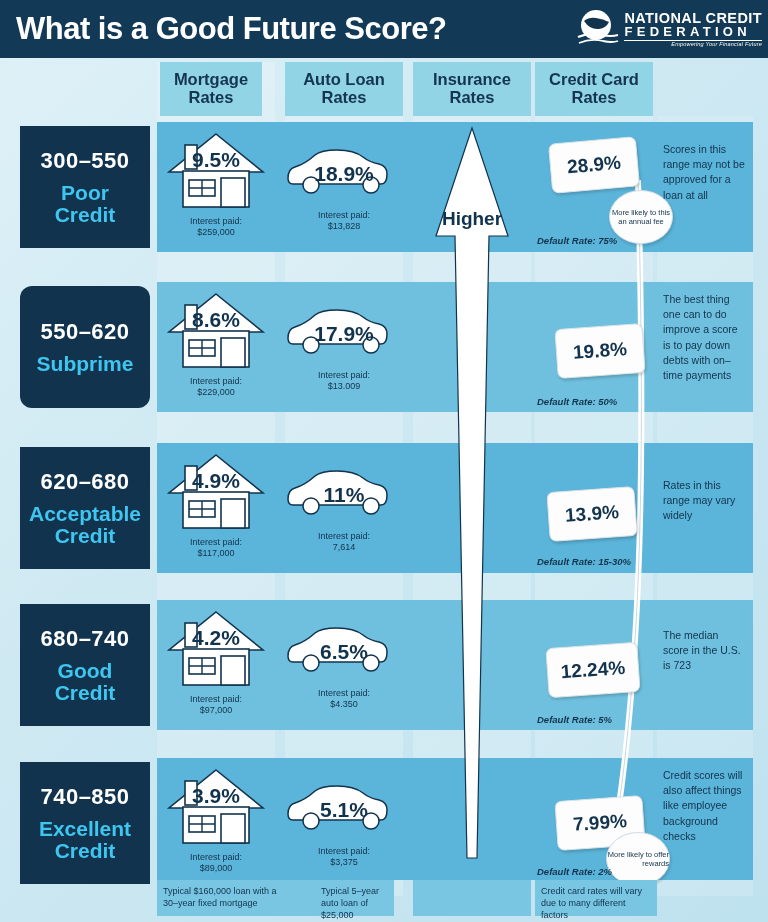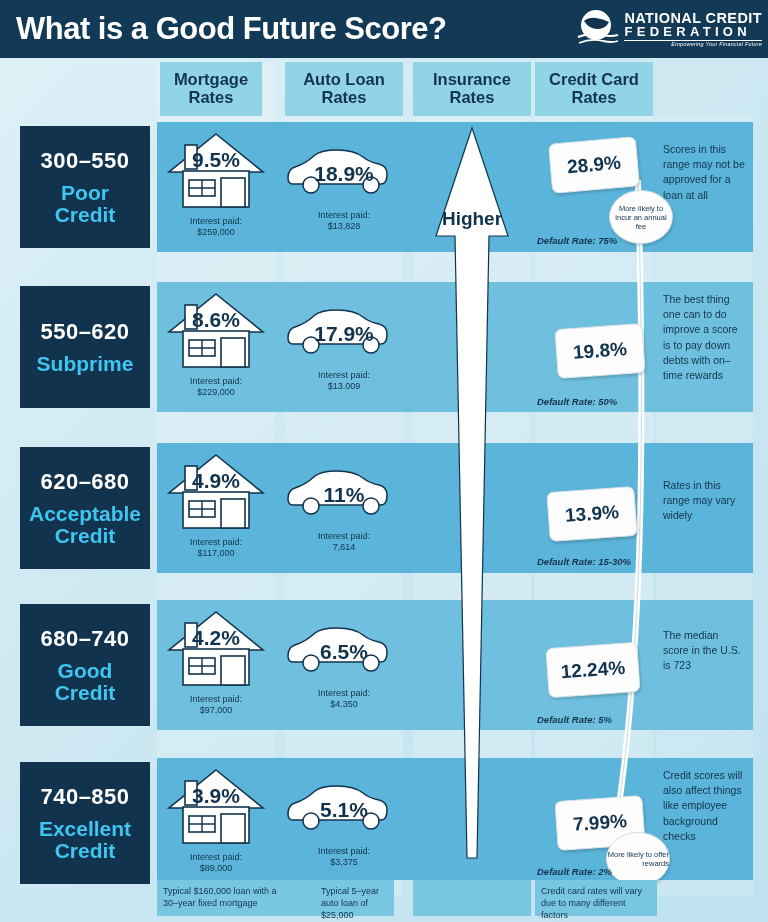--- a/index.html
+++ b/index.html
@@ -140,21 +140,21 @@
   <div class="rowband" style="top:443px;height:130px;"></div>
   <div class="rowband alt" style="top:600px;height:130px;"></div>
   <div class="rowband" style="top:758px;height:122px;"></div>
 
   <div class="scorebox" style="top:126px;height:122px;">
     <div class="range">300–550</div>
     <div class="label">
       <span>Poor</span><br><span>Credit</span>
     </div>
   </div>
-  <div class="scorebox" style="top:286px;height:122px;">
+  <div class="scorebox" style="top:286px;height:122px;border-radius:12px;">
     <div class="range">550–620</div>
     <div class="label">Subprime</div>
   </div>
   <div class="scorebox" style="top:447px;height:122px;">
     <div class="range">620–680</div>
     <div class="label">
       <span>Acceptable</span><br><span>Credit</span>
     </div>
   </div>
   <div class="scorebox" style="top:604px;height:122px;">
@@ -344,38 +344,38 @@
     <div class="arrowtxt" style="top:92px;">Higher</div>
   </div>
   <div class="arrowtxt" style="left:413px;top:880px;">Lower</div>
 
   <svg style="position:absolute;left:535px;top:170px;width:118px;height:700px;" viewBox="0 0 118 700">
     <path d="M103 10 Q111 300 100 470 Q92 600 75 690" stroke="#ffffff" stroke-width="6" fill="none"></path>
     <path d="M103 10 Q111 300 100 470 Q92 600 75 690" stroke="#c7d9e2" stroke-width="1" fill="none"></path>
   </svg>
 
   <div class="sign" style="left:550px;top:140px;width:86px;height:48px;transform:rotate(-5deg);">28.9%</div>
-  <div class="bubble" style="left:609px;top:190px;">More likely to incur an annual fee</div>
+  <div class="bubble" style="left:609px;top:190px;">More likely to this an annual fee</div>
   <div class="defrate" style="left:537px;top:235px;">Default Rate: 75%</div>
 
   <div class="sign" style="left:556px;top:326px;width:86px;height:48px;transform:rotate(-4deg);">19.8%</div>
   <div class="defrate" style="left:537px;top:396px;">Default Rate: 50%</div>
 
   <div class="sign" style="left:548px;top:489px;width:86px;height:48px;transform:rotate(-4deg);">13.9%</div>
   <div class="defrate" style="left:537px;top:556px;">Default Rate: 15-30%</div>
 
   <div class="sign" style="left:547px;top:645px;width:90px;height:48px;transform:rotate(-4deg);">12.24%</div>
   <div class="defrate" style="left:537px;top:714px;">Default Rate: 5%</div>
 
   <div class="sign" style="left:556px;top:798px;width:86px;height:48px;transform:rotate(-4deg);">7.99%</div>
   <div class="bubble" style="left:606px;top:832px;text-align:right;">More likely to offer rewards</div>
   <div class="defrate" style="left:537px;top:866px;">Default Rate: 2%</div>
 
   <div class="note" style="top:142px;">Scores in this range may not be approved for a loan at all</div>
-  <div class="note" style="top:292px;">The best thing one can to do improve a score is to pay down debts with on–time rewards</div>
+  <div class="note" style="top:292px;">The best thing one can to do improve a score is to pay down debts with on–time payments</div>
   <div class="note" style="top:478px;">Rates in this range may vary widely</div>
   <div class="note" style="top:628px;">The median score in the U.S. is 723</div>
   <div class="note" style="top:768px;">Credit scores will also affect things like employee background checks</div>
 
   <div class="footnote f0">Typical $160,000 loan with a 30–year fixed mortgage</div>
   <div class="footnote f1">Typical 5–year auto loan of $25,000</div>
   <div class="footnote f2"></div>
   <div class="footnote f3">Credit card rates will vary due to many different factors</div>
 
 </div>

